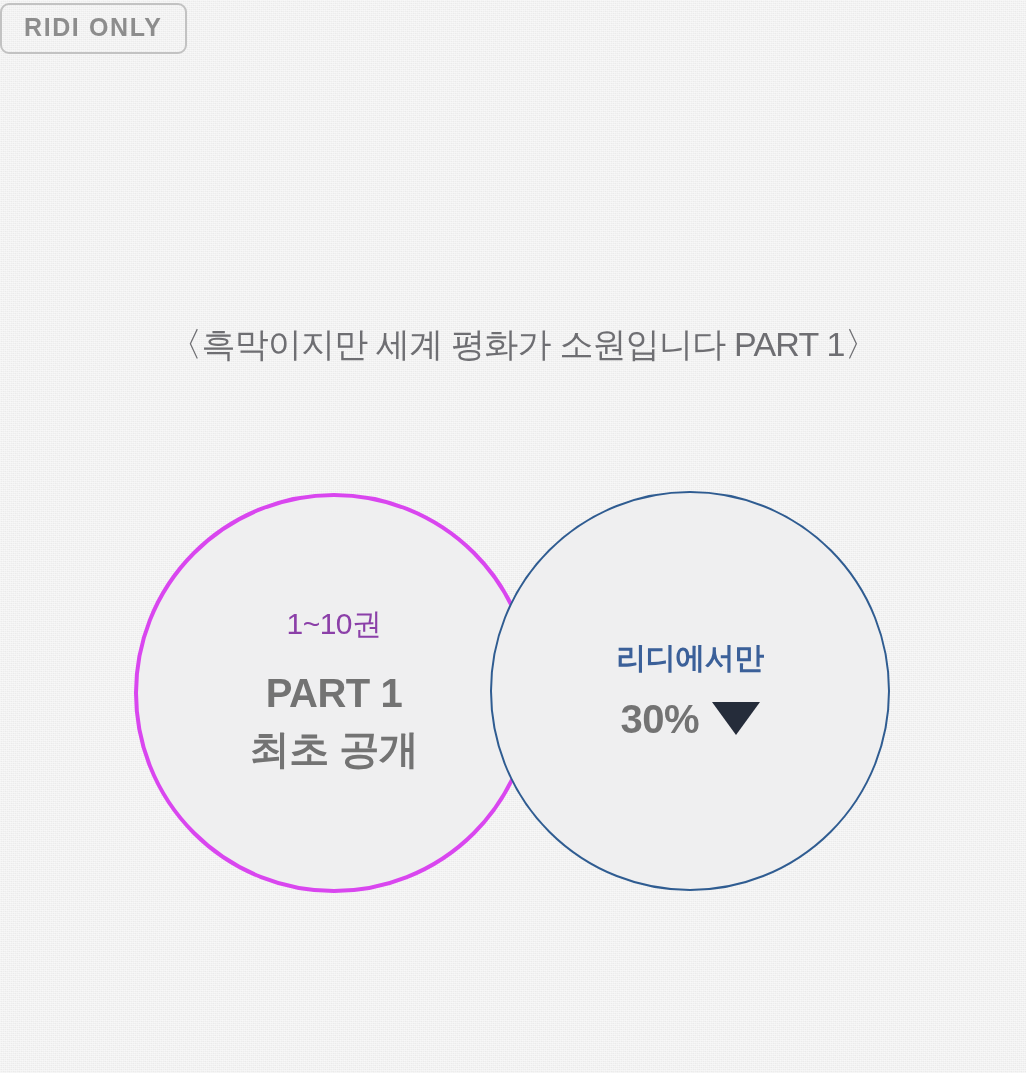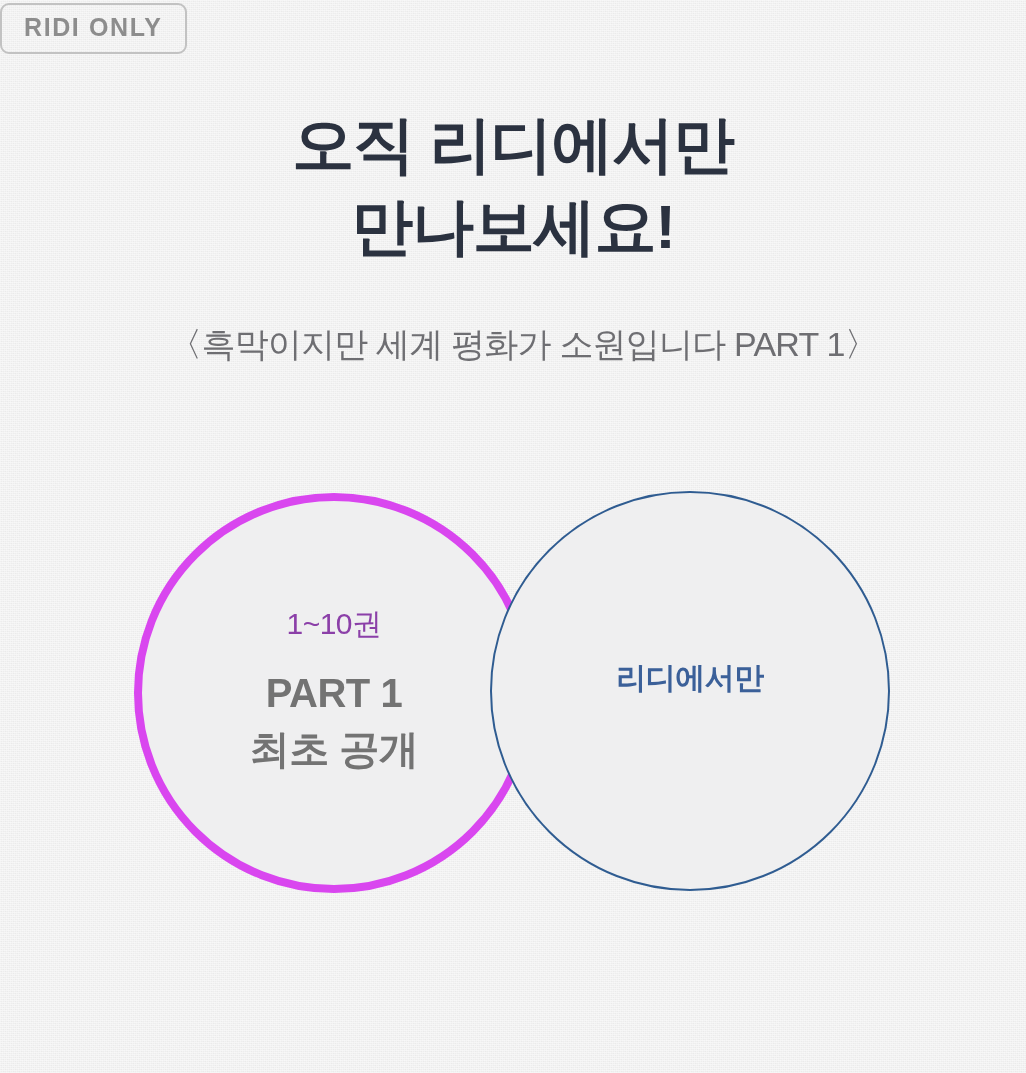--- a/index.html
+++ b/index.html
@@ -107,21 +107,21 @@
     border-radius:50%;
     background:#efeff0;
     display:flex;
     flex-direction:column;
     align-items:center;
     justify-content:center;
   }
   .circle-left{
     left:134px;
     top:493px;
-    border:8px solid #d946ef;
+    border:4px solid #d946ef;
     z-index:1;
   }
   .circle-right{
     left:490px;
     top:491px;
     border:2px solid #2f5c91;
     z-index:2;
   }
 
   .circle-eyebrow{
@@ -169,40 +169,40 @@
 <body>
 
 <div class="noise-layer"></div>
 
 <div class="page">
 
   <div class="badge-wrap">
     <div class="badge">RIDI ONLY</div>
   </div>
 
-  <div class="headline">
-    <span class="line">오직 리디에서만</span>
-    <span class="line">만나보세요!</span>
-  </div>
 
   <div class="subtitle">
     <span class="line">〈흑막이지만 세계 평화가 소원입니다 PART 1〉</span>
   </div>
 
   <div class="venn">
 
     <div class="circle circle-left">
       <div class="circle-eyebrow">1~10권</div>
       <div class="circle-main">
         <span class="line">PART 1</span>
         <span class="line">최초 공개</span>
       </div>
     </div>
 
     <div class="circle circle-right">
       <div class="circle-eyebrow">리디에서만</div>
       <div class="circle-main">
+        <span class="line pct-row">
+          <span>30%</span>
+          <span class="tri-down"></span>
+        </span>
       </div>
     </div>
 
   </div>
 
 </div>
 
 </body></html>

